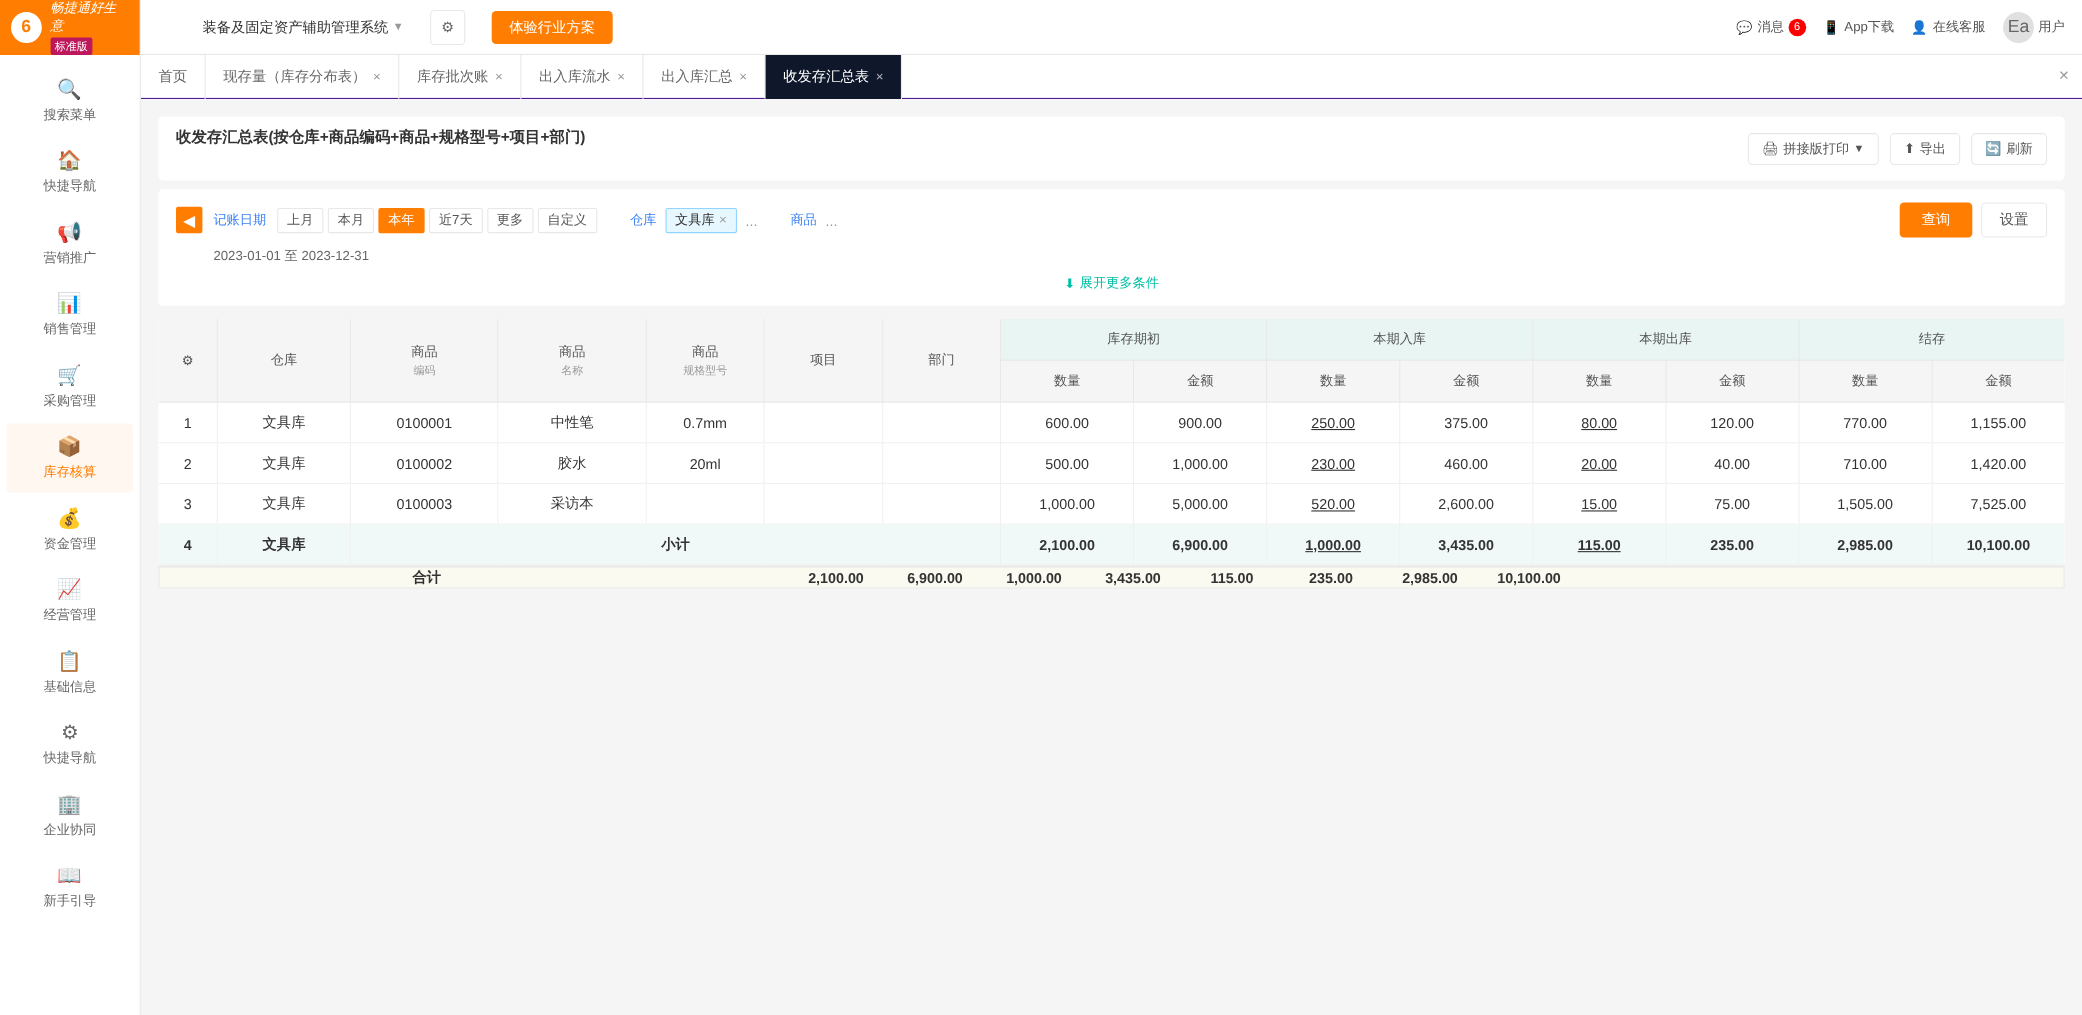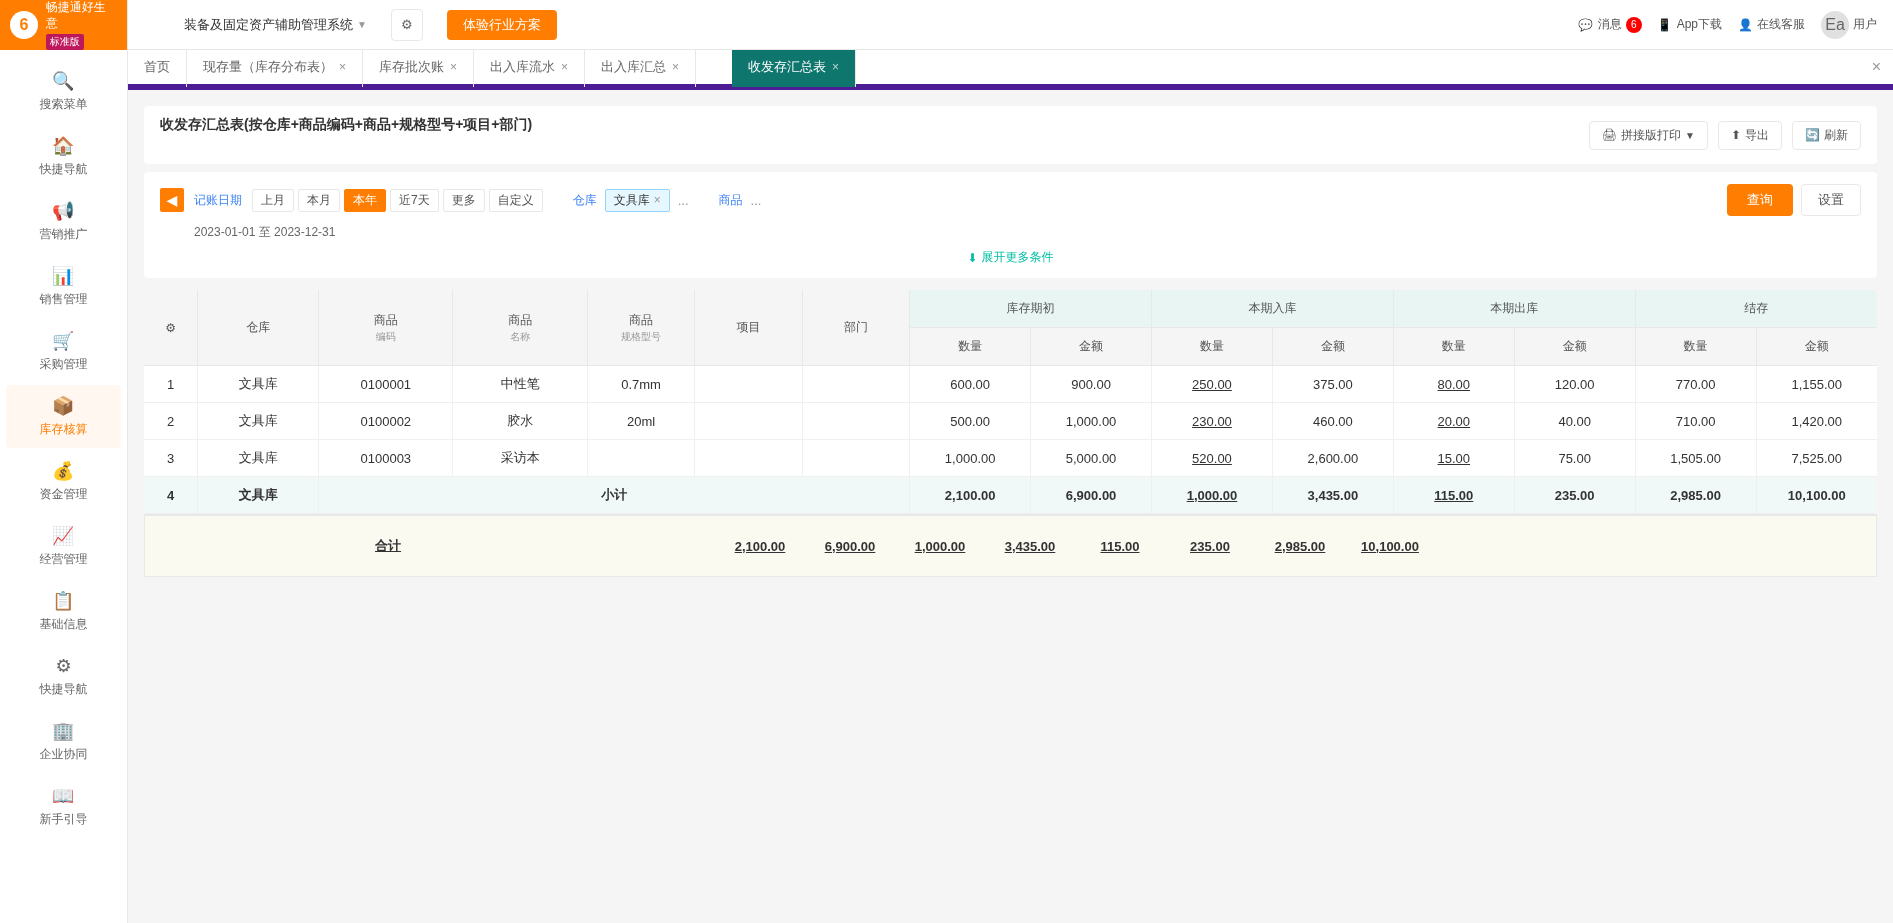--- a/index.html
+++ b/index.html
@@ -2,42 +2,42 @@
 <html><head>
   <meta charset="utf-8">
   <style>
     * { margin: 0; padding: 0; box-sizing: border-box; }
     body { font-family: 'Microsoft YaHei', Arial, sans-serif; font-size: 13px; background: #f5f5f5; color: #333; width: 1893px; min-height: 923px; overflow-x: hidden; }
 
     
     .sidebar { position: fixed; left: 0; top: 0; width: 128px; height: 923px; background: #fff; border-right: 1px solid #e8e8e8; z-index: 100; display: flex; flex-direction: column; }
     .sidebar-logo { background: #ff7d00; height: 50px; display: flex; align-items: center; padding: 8px 10px; gap: 8px; cursor: pointer; }
     .sidebar-logo-icon { width: 28px; height: 28px; background: #fff; border-radius: 50%; display: flex; align-items: center; justify-content: center; font-size: 16px; color: #ff7d00; font-weight: bold; }
-    .sidebar-logo-text { color: #fff; font-size: 12px; line-height: 1.3; }
+    .sidebar-logo-text { color: #fff; font-size: 12px; line-height: 1.3; font-style: italic; }
     .sidebar-edition { background: #be185d; color: #fff; font-size: 10px; padding: 1px 4px; border-radius: 2px; margin-top: 2px; display: inline-block; }
     .sidebar-nav { flex: 1; padding: 8px 0; overflow-y: auto; }
     .sidebar-item { display: flex; flex-direction: column; align-items: center; padding: 10px 8px; cursor: pointer; color: #666; font-size: 12px; gap: 4px; border-radius: 4px; margin: 2px 6px; }
     .sidebar-item.active { background: #fff7f0; color: #ff7d00; }
     .sidebar-item .icon { font-size: 18px; }
 
     
     .topbar { position: fixed; top: 0; left: 128px; right: 0; height: 50px; background: #fff; border-bottom: 1px solid #e8e8e8; display: flex; align-items: center; justify-content: space-between; padding: 0 16px; z-index: 99; }
     .topbar-left { display: flex; align-items: center; gap: 24px; margin-left: 40px; }
     .topbar-dropdown { display: flex; align-items: center; gap: 4px; cursor: pointer; }
     .topbar-settings { width: 32px; height: 32px; display: flex; align-items: center; justify-content: center; cursor: pointer; color: #666; border: 1px solid #e8e8e8; border-radius: 4px; }
     .topbar-trial { background: #ff7d00; color: #fff; border: none; padding: 6px 16px; border-radius: 4px; cursor: pointer; font-size: 13px; }
     .topbar-right { display: flex; align-items: center; gap: 16px; }
     .topbar-right-item { display: flex; align-items: center; gap: 4px; cursor: pointer; color: #555; font-size: 12px; }
     .badge { background: #f00; color: #fff; border-radius: 50%; width: 16px; height: 16px; font-size: 10px; display: inline-flex; align-items: center; justify-content: center; }
     .user-avatar { width: 28px; height: 28px; background: #e0e0e0; border-radius: 50%; display: flex; align-items: center; justify-content: center; font-size: 16px; color: #666; }
 
     
-    .tabbar { position: fixed; top: 50px; left: 128px; right: 0; height: 40px; background: #fff; border-bottom: 6px solid #4c1d95; display: flex; align-items: center; z-index: 98; }
+    .tabbar { position: fixed; top: 50px; left: 128px; right: 0; height: 40px; background: #fff; border-bottom: 1px solid #4c1d95; display: flex; align-items: center; z-index: 98; }
     .tab { display: flex; align-items: center; gap: 6px; padding: 0 16px; height: 40px; cursor: pointer; font-size: 13px; color: #666; border-right: 1px solid #e8e8e8; white-space: nowrap; }
-    .tab.active { background: #0f766e; color: #fff; margin-left: 36px; }
+    .tab.active { background: #0f172a; color: #fff; }
     .tab-close { font-size: 12px; opacity: 0.7; }
     .tabbar-close { margin-left: auto; padding: 0 12px; cursor: pointer; color: #999; font-size: 16px; }
 
     
     .main { margin-left: 128px; margin-top: 90px; padding: 16px; min-height: calc(923px - 90px); }
 
     
     .page-header { background: #fff; padding: 12px 16px; margin-bottom: 12px; border-radius: 4px; }
     .page-title { font-size: 15px; font-weight: bold; color: #333; margin-bottom: 20px; }
 
@@ -361,21 +361,21 @@
           <td>3,435.00</td>
           <td class="underline">115.00</td>
           <td>235.00</td>
           <td>2,985.00</td>
           <td>10,100.00</td>
         </tr>
       </tbody>
     </table>
   </div>
 
-  <div style="background:#fafaf0;border:1px solid #e8e8e8;margin-top:0;display:flex;align-items:center;padding:21px 0;font-size:13px;border-top:2px solid #e8e8e8;text-decoration:underline;">
+  <div style="background:#fafaf0;border:1px solid #e8e8e8;margin-top:0;display:flex;align-items:center;padding:0 0;font-size:13px;border-top:2px solid #e8e8e8;">
     <div style="width:40px;text-align:center;"></div>
     <div style="width:90px;text-align:center;font-weight:bold;"></div>
     <div style="width:100px;"></div>
     <div style="width:100px;font-weight:bold;">合计</div>
     <div style="width:80px;"></div>
     <div style="width:80px;"></div>
     <div style="width:80px;"></div>
     <div style="width:90px;text-align:center;font-weight:bold;">2,100.00</div>
     <div style="width:90px;text-align:center;font-weight:bold;">6,900.00</div>
     <div style="width:90px;text-align:center;font-weight:bold;">1,000.00</div>

